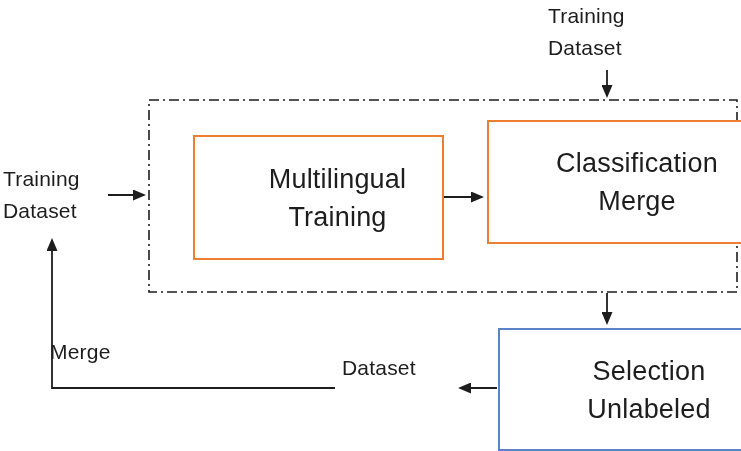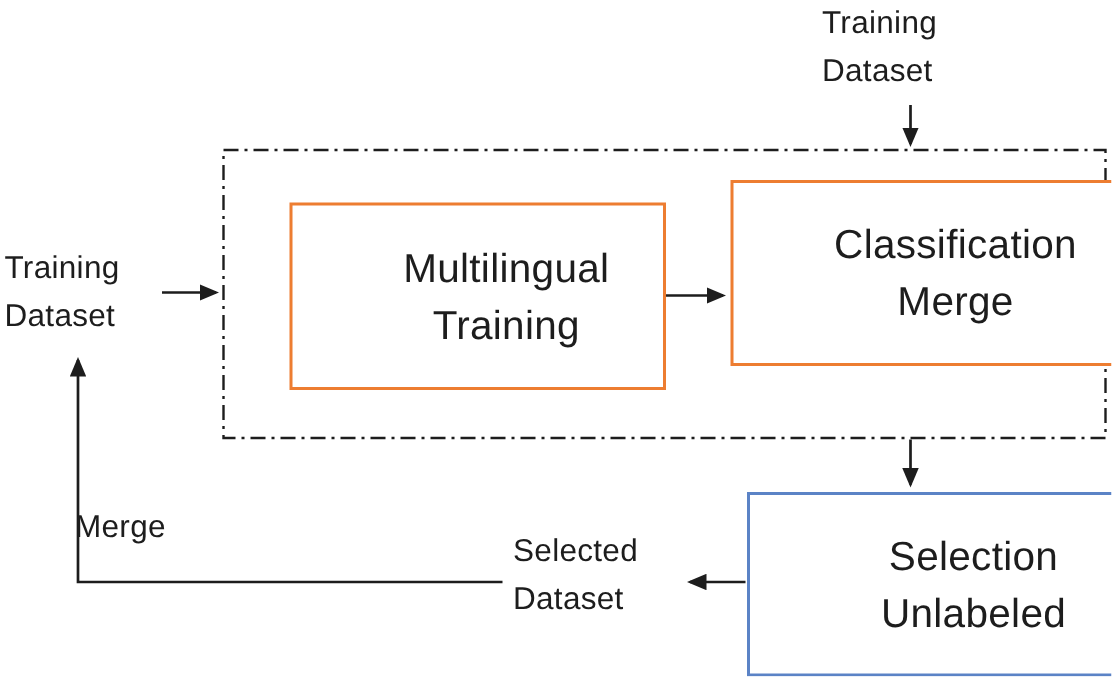--- a/index.html
+++ b/index.html
@@ -87,17 +87,16 @@
   <div class="lbl" style="left:3px; top:163px;">
     <span>Training</span>
     <span>Dataset</span>
   </div>
 
   <div class="lbl" style="left:50px; top:336px;">
     <span>Merge</span>
   </div>
 
   <div class="lbl" style="left:342px; top:352px;">
-    <span>Selected</span>
     <span>Dataset</span>
   </div>
 
 </div>
 
 </body></html>

